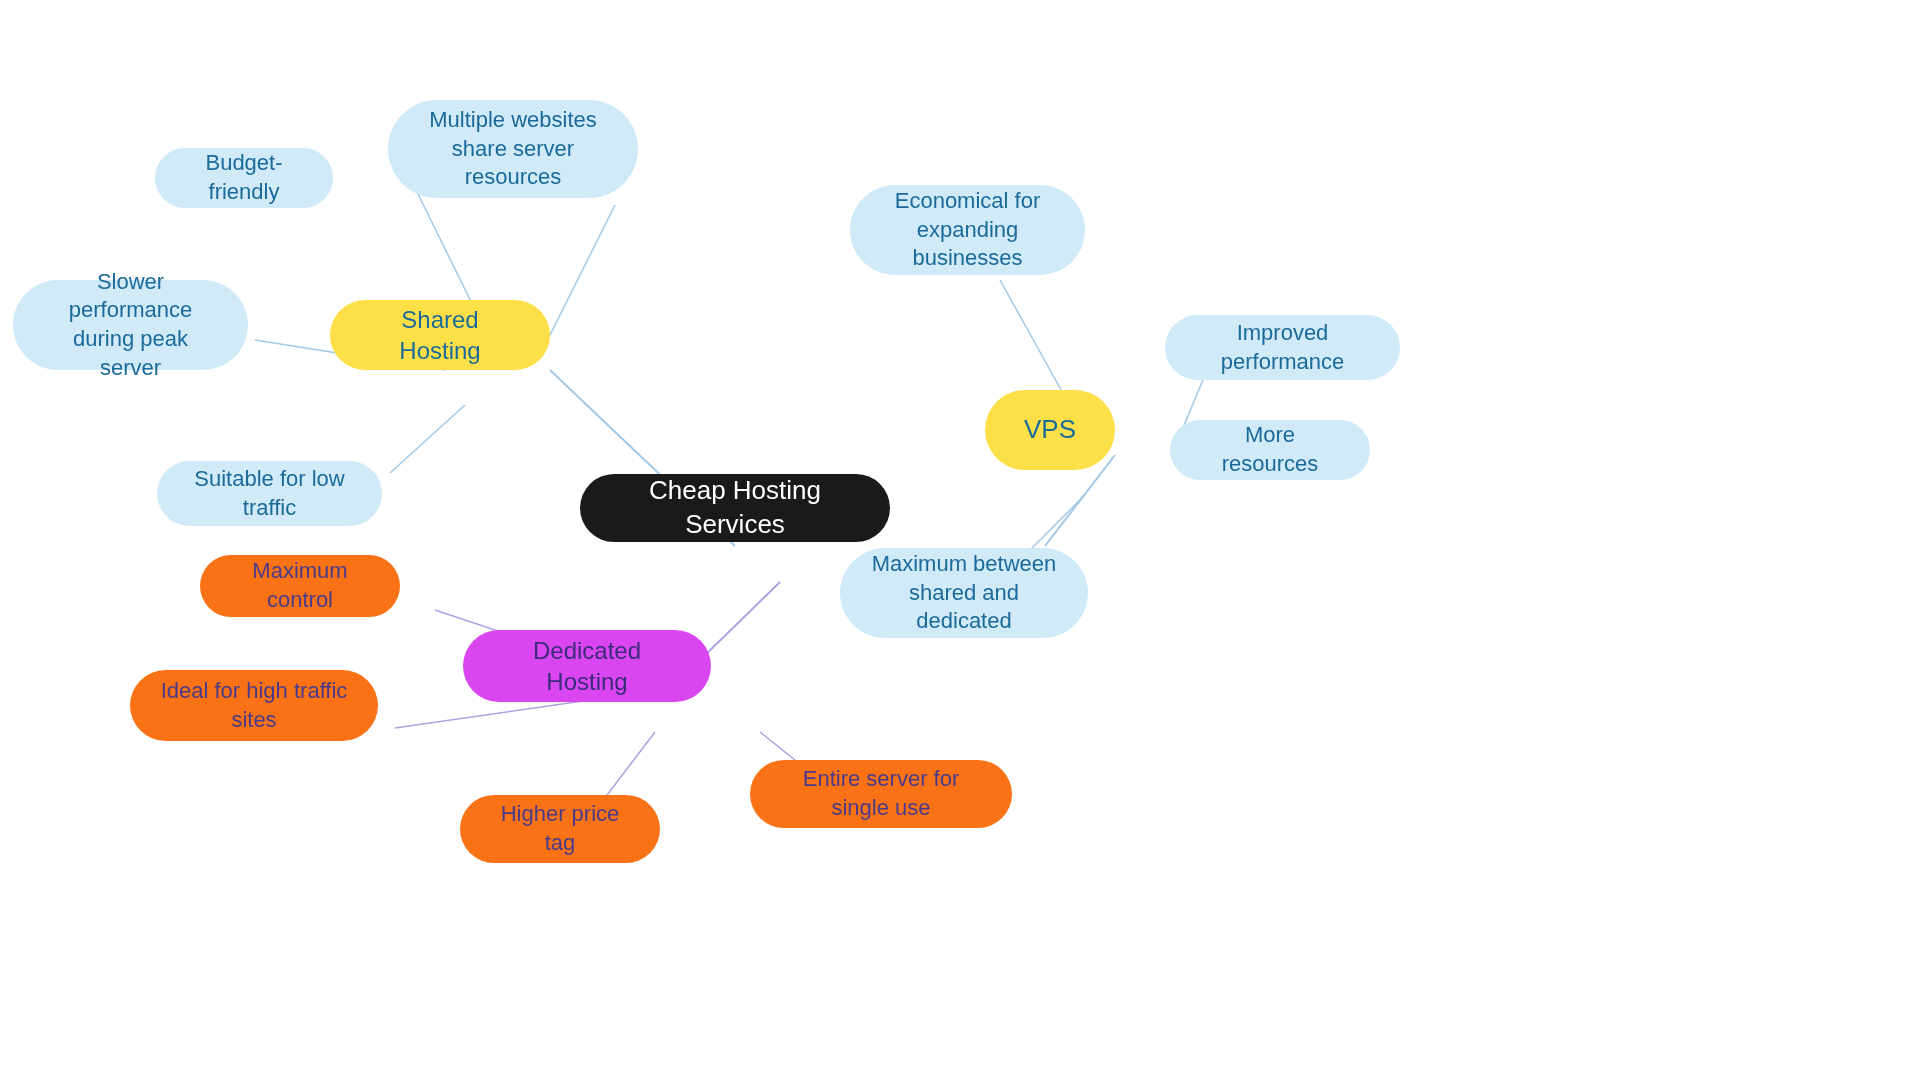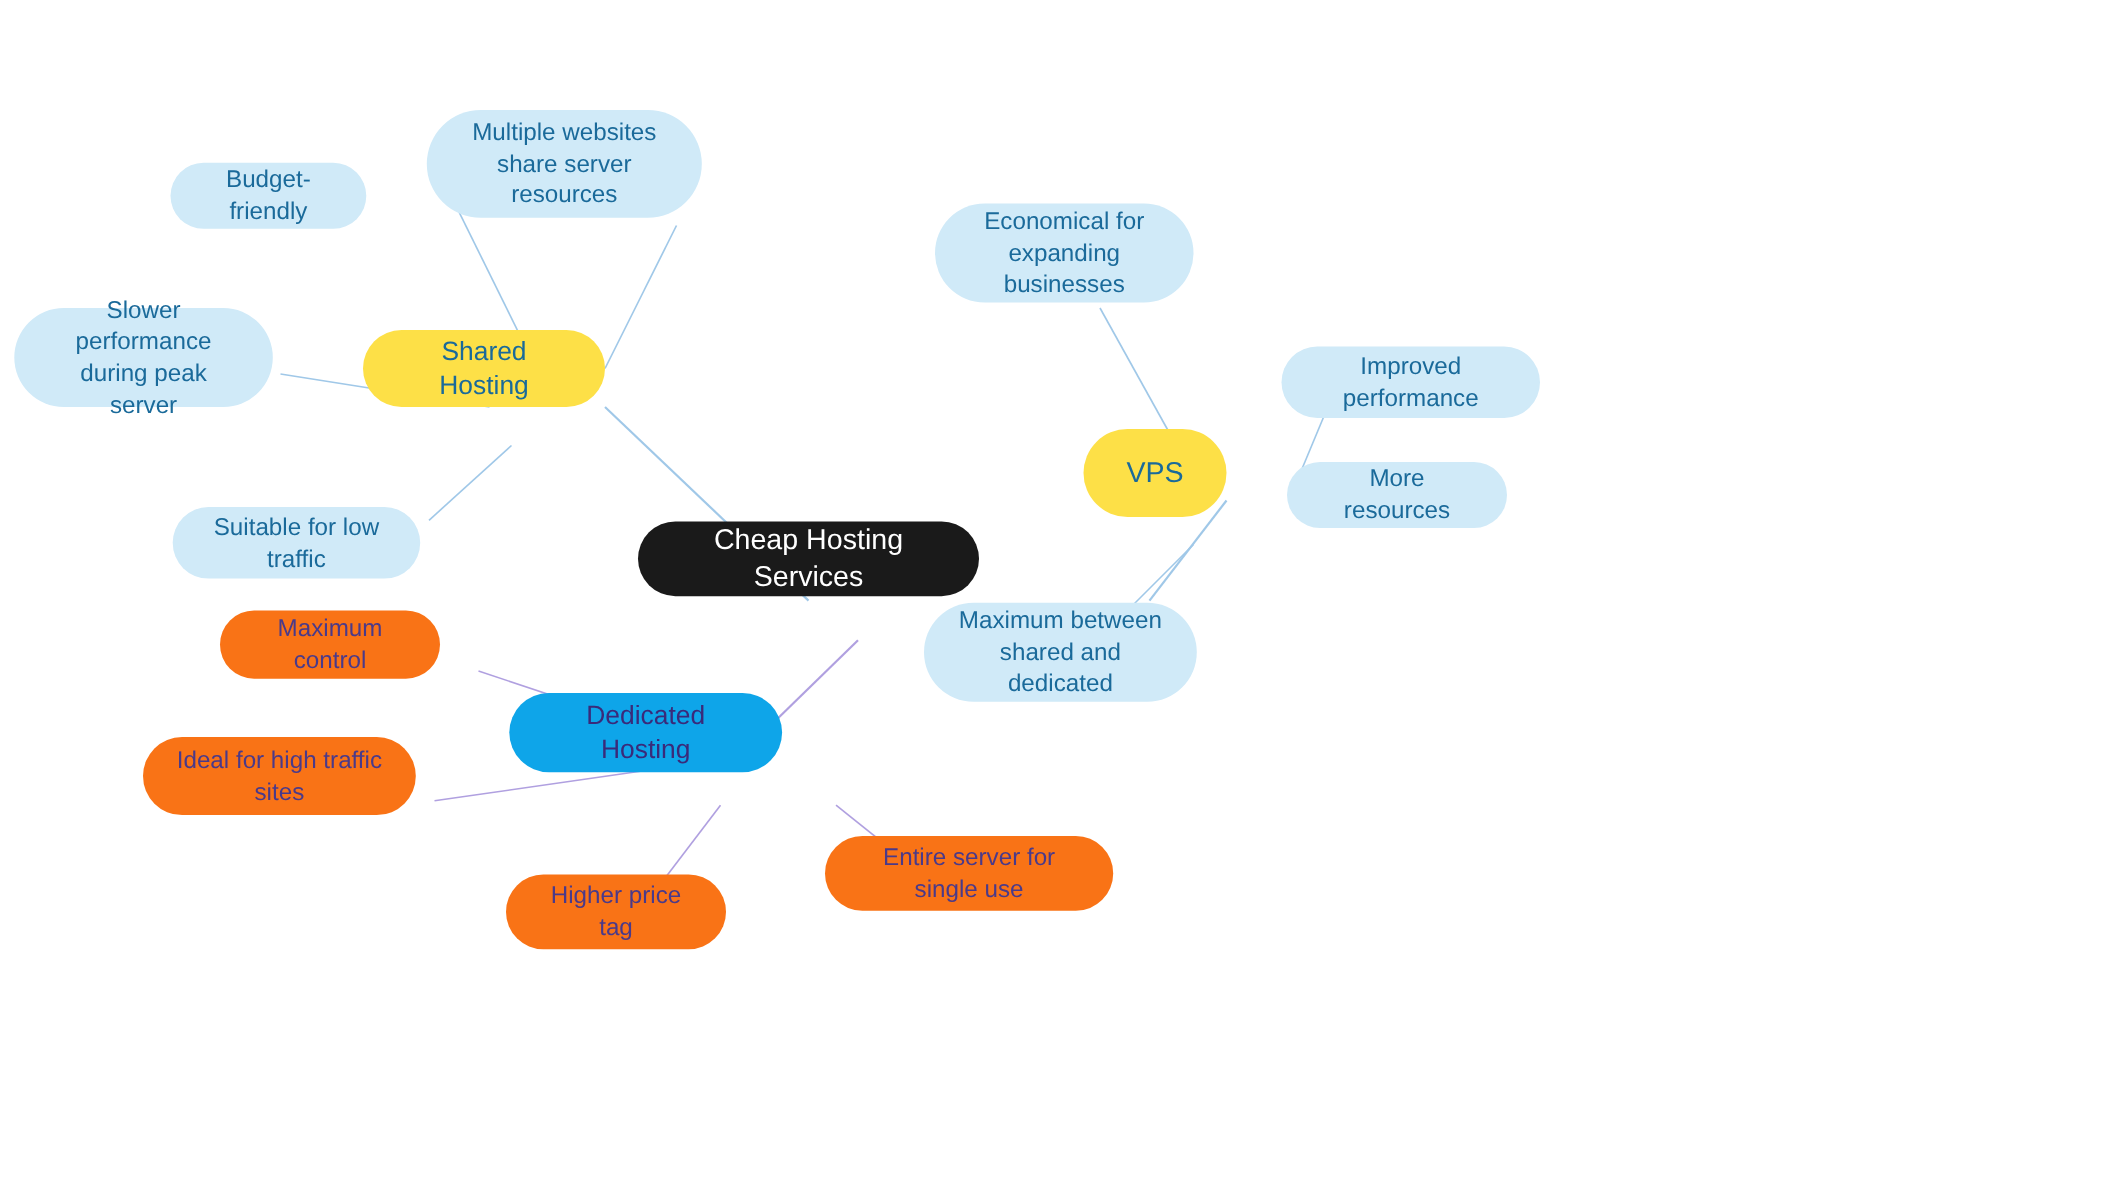--- a/index.html
+++ b/index.html
@@ -56,21 +56,21 @@
       color: #1a6a9a;
       font-size: 24px;
       font-weight: 500;
     }
     .node-purple {
       background: #f97316;
       color: #4a3a8a;
       border: none;
     }
     .node-purple-mid {
-      background: #0ea5e9;
+      background: #d946ef;
       color: #3a2a7a;
       font-size: 24px;
       font-weight: 500;
     }
     .node-vps {
       background: #fde047;
       color: #1a6a9a;
       font-size: 26px;
       font-weight: 500;
       width: 130px;

